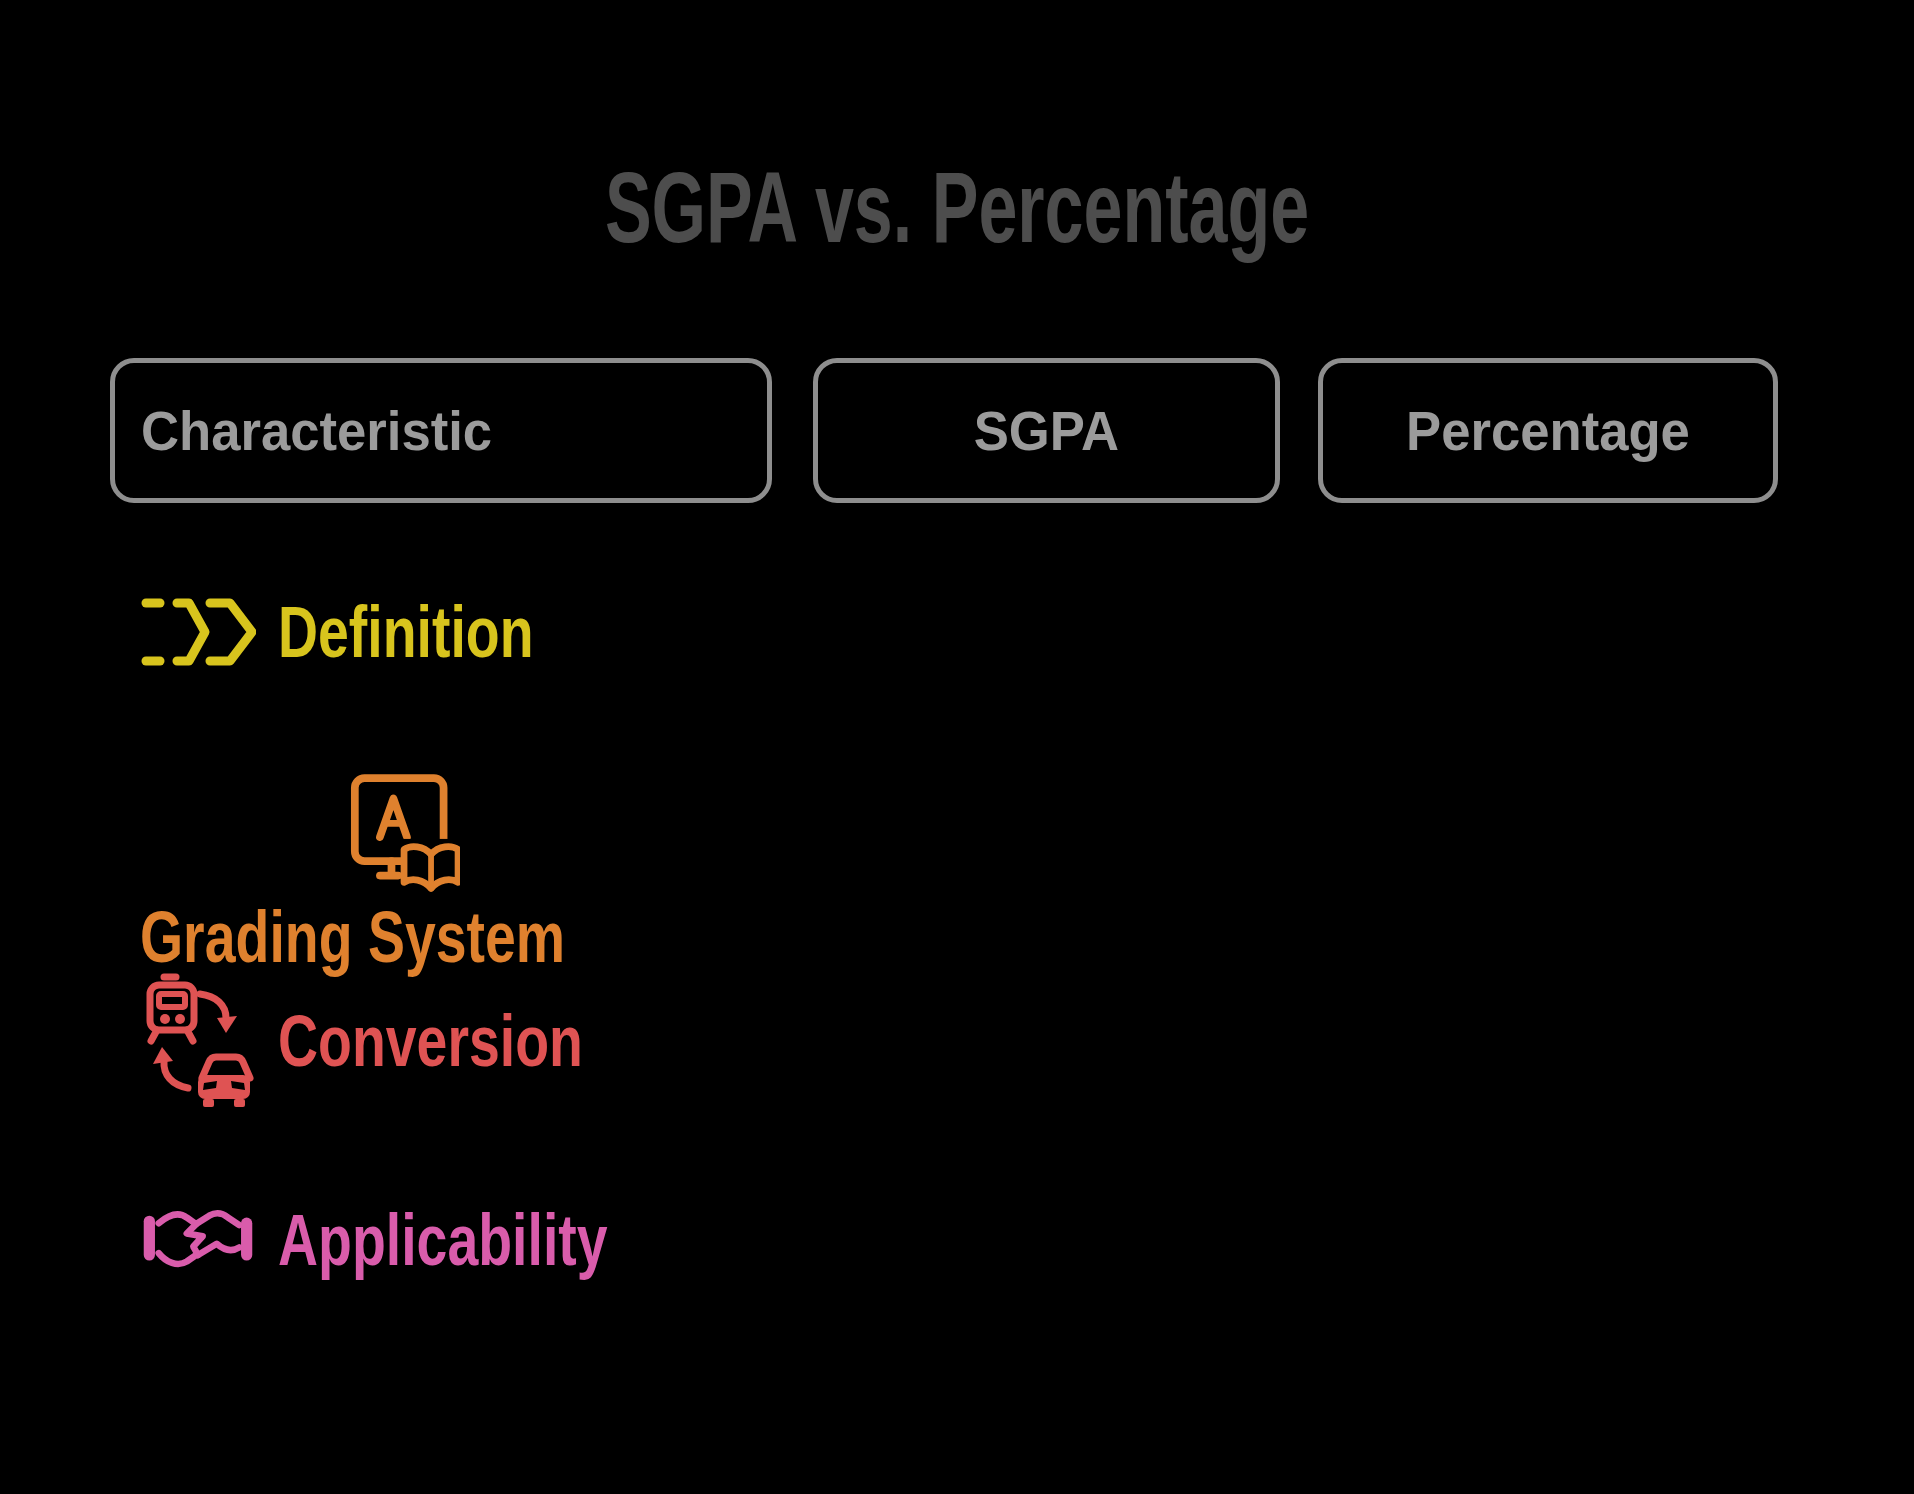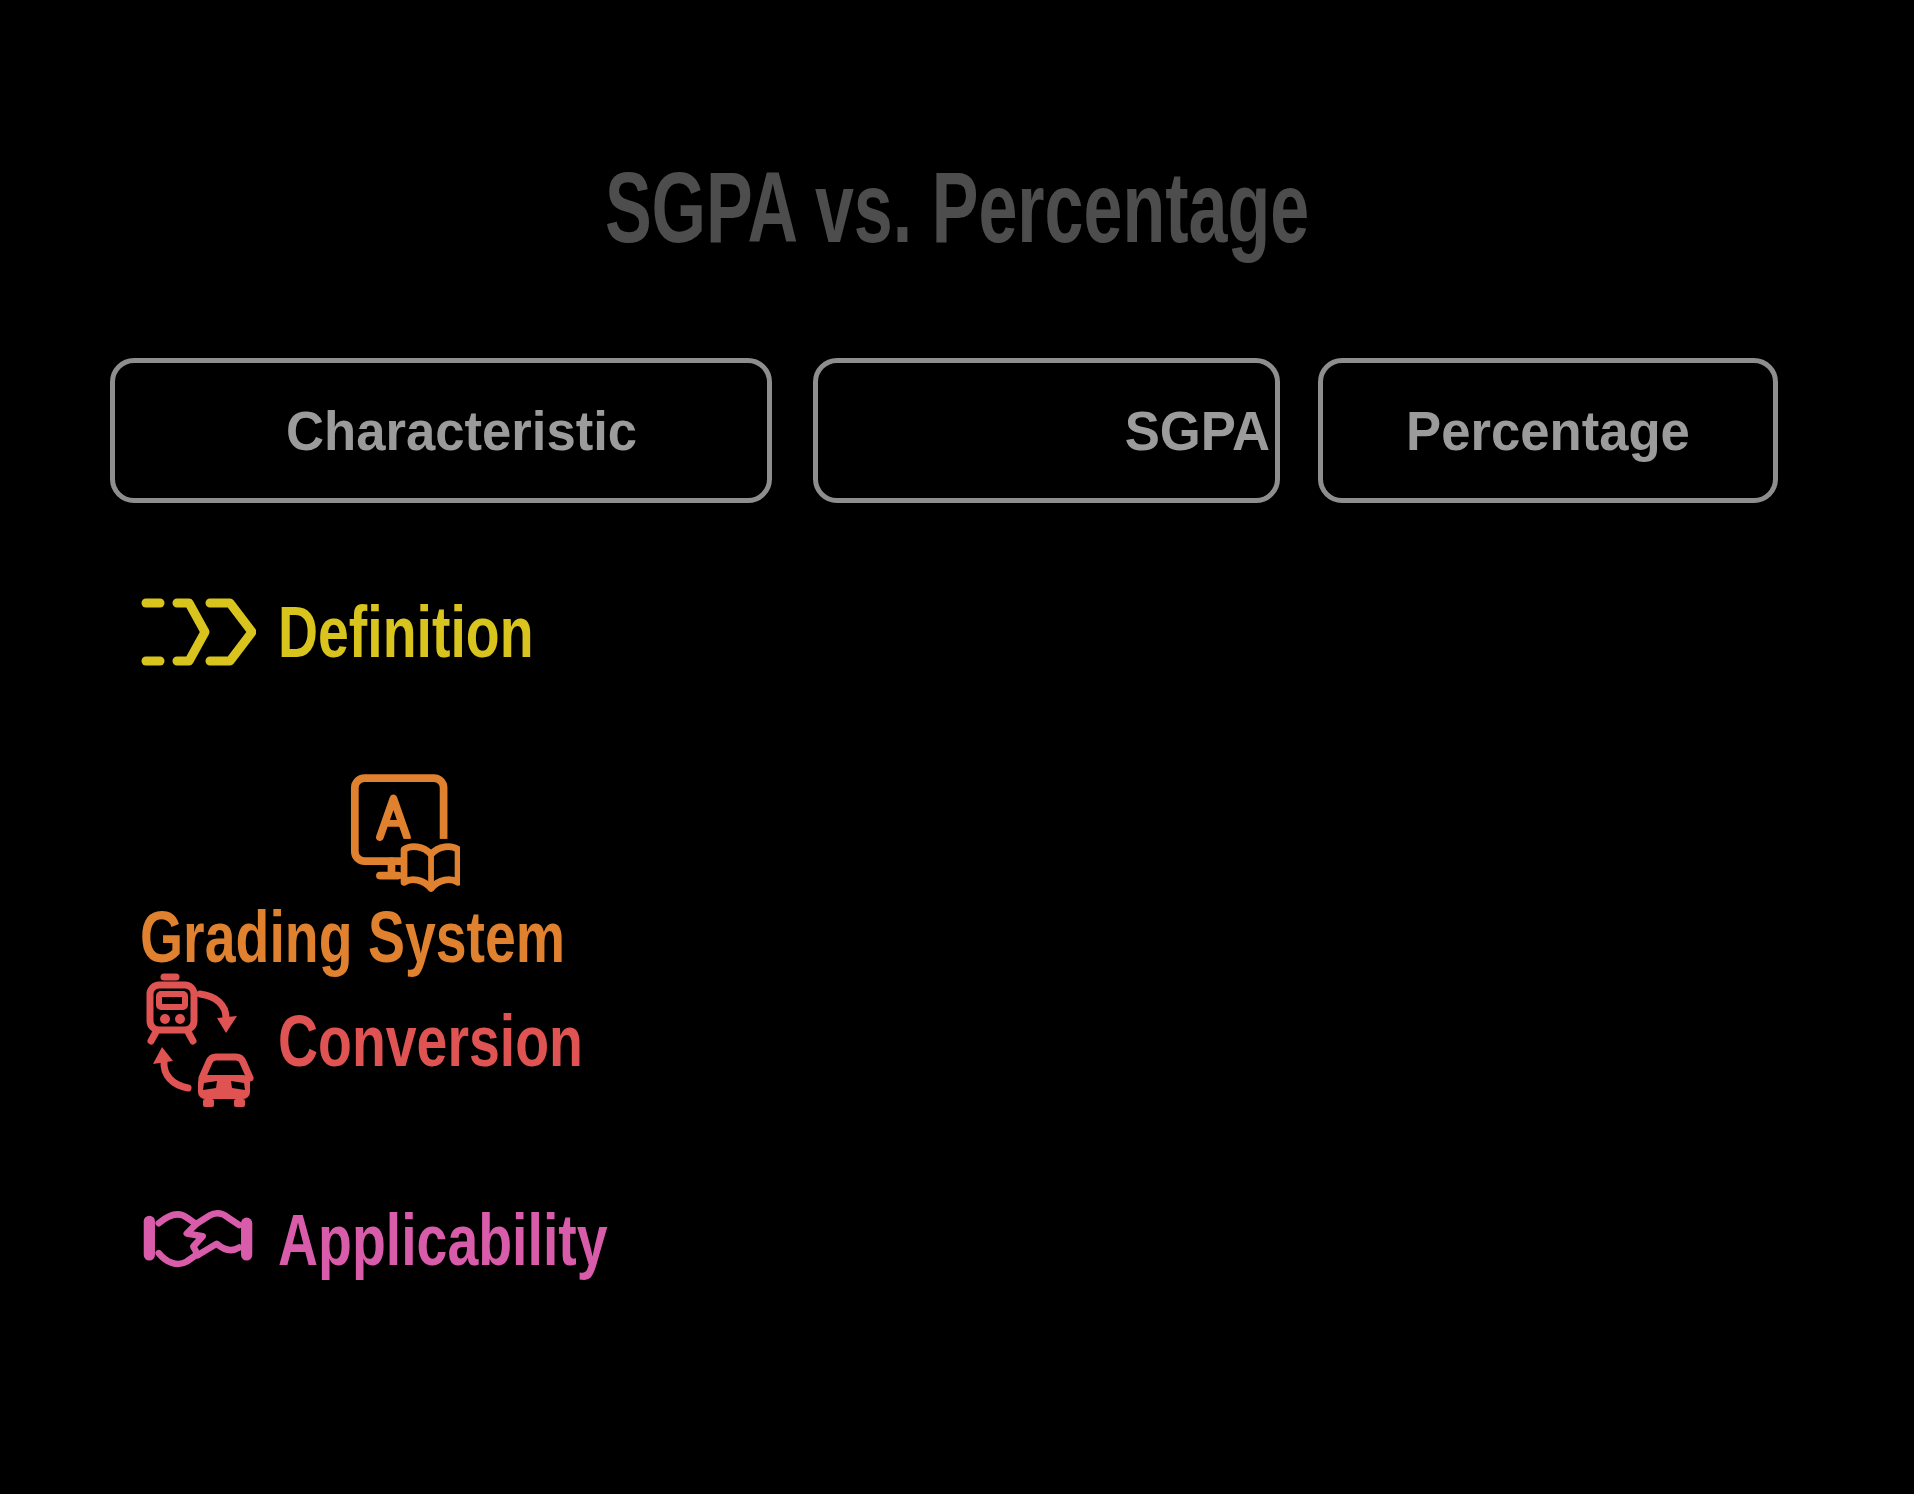--- a/index.html
+++ b/index.html
@@ -17,21 +17,21 @@
     font-size:100px;font-weight:bold;line-height:1.1;
     white-space:nowrap;
   }
   .title .squeeze{display:inline-block;transform:scaleX(0.70);transform-origin:center center;}
   .hdr-box{
     position:absolute;top:358px;height:145px;
     border:5px solid #8e8e8e;border-radius:24px;
     box-sizing:border-box;
     display:flex;align-items:center;
   }
-  .hdr-box.left-text{justify-content:center;padding-left:64px;}
+  .hdr-box.left-text{justify-content:flex-start;padding-left:26px;}
   .hdr-box.center-text{justify-content:center;}
   .hdr-label{
     font-size:56px;font-weight:bold;color:#9b9b9b;line-height:1;white-space:nowrap;
     display:inline-block;transform:scaleX(0.94);
   }
   .hdr-box.left-text .hdr-label{transform-origin:left center;}
   .hdr-box.center-text .hdr-label{transform-origin:center center;}
   .row{
     position:absolute;left:140px;height:140px;
     display:flex;align-items:center;
@@ -52,21 +52,21 @@
 
 <div class="canvas">
 
   <div class="title" style="color: rgb(77, 77, 77);">
     <span class="squeeze">SGPA vs. Percentage</span>
   </div>
 
   <div class="hdr-box left-text" style="left:110px;width:662px;">
     <span class="hdr-label">Characteristic</span>
   </div>
-  <div class="hdr-box center-text" style="left:813px;width:467px;justify-content:flex-end;">
+  <div class="hdr-box center-text" style="left:813px;width:467px;">
     <span class="hdr-label">SGPA</span>
   </div>
   <div class="hdr-box center-text" style="left:1318px;width:460px;">
     <span class="hdr-label">Percentage</span>
   </div>
 
   <div class="row r1">
     <span class="icon-wrap">
       <svg width="116" height="78" viewBox="0 0 116 78">
         <g fill="none" stroke-width="9" stroke-linecap="round" stroke-linejoin="round" stroke="#d8c41d">

